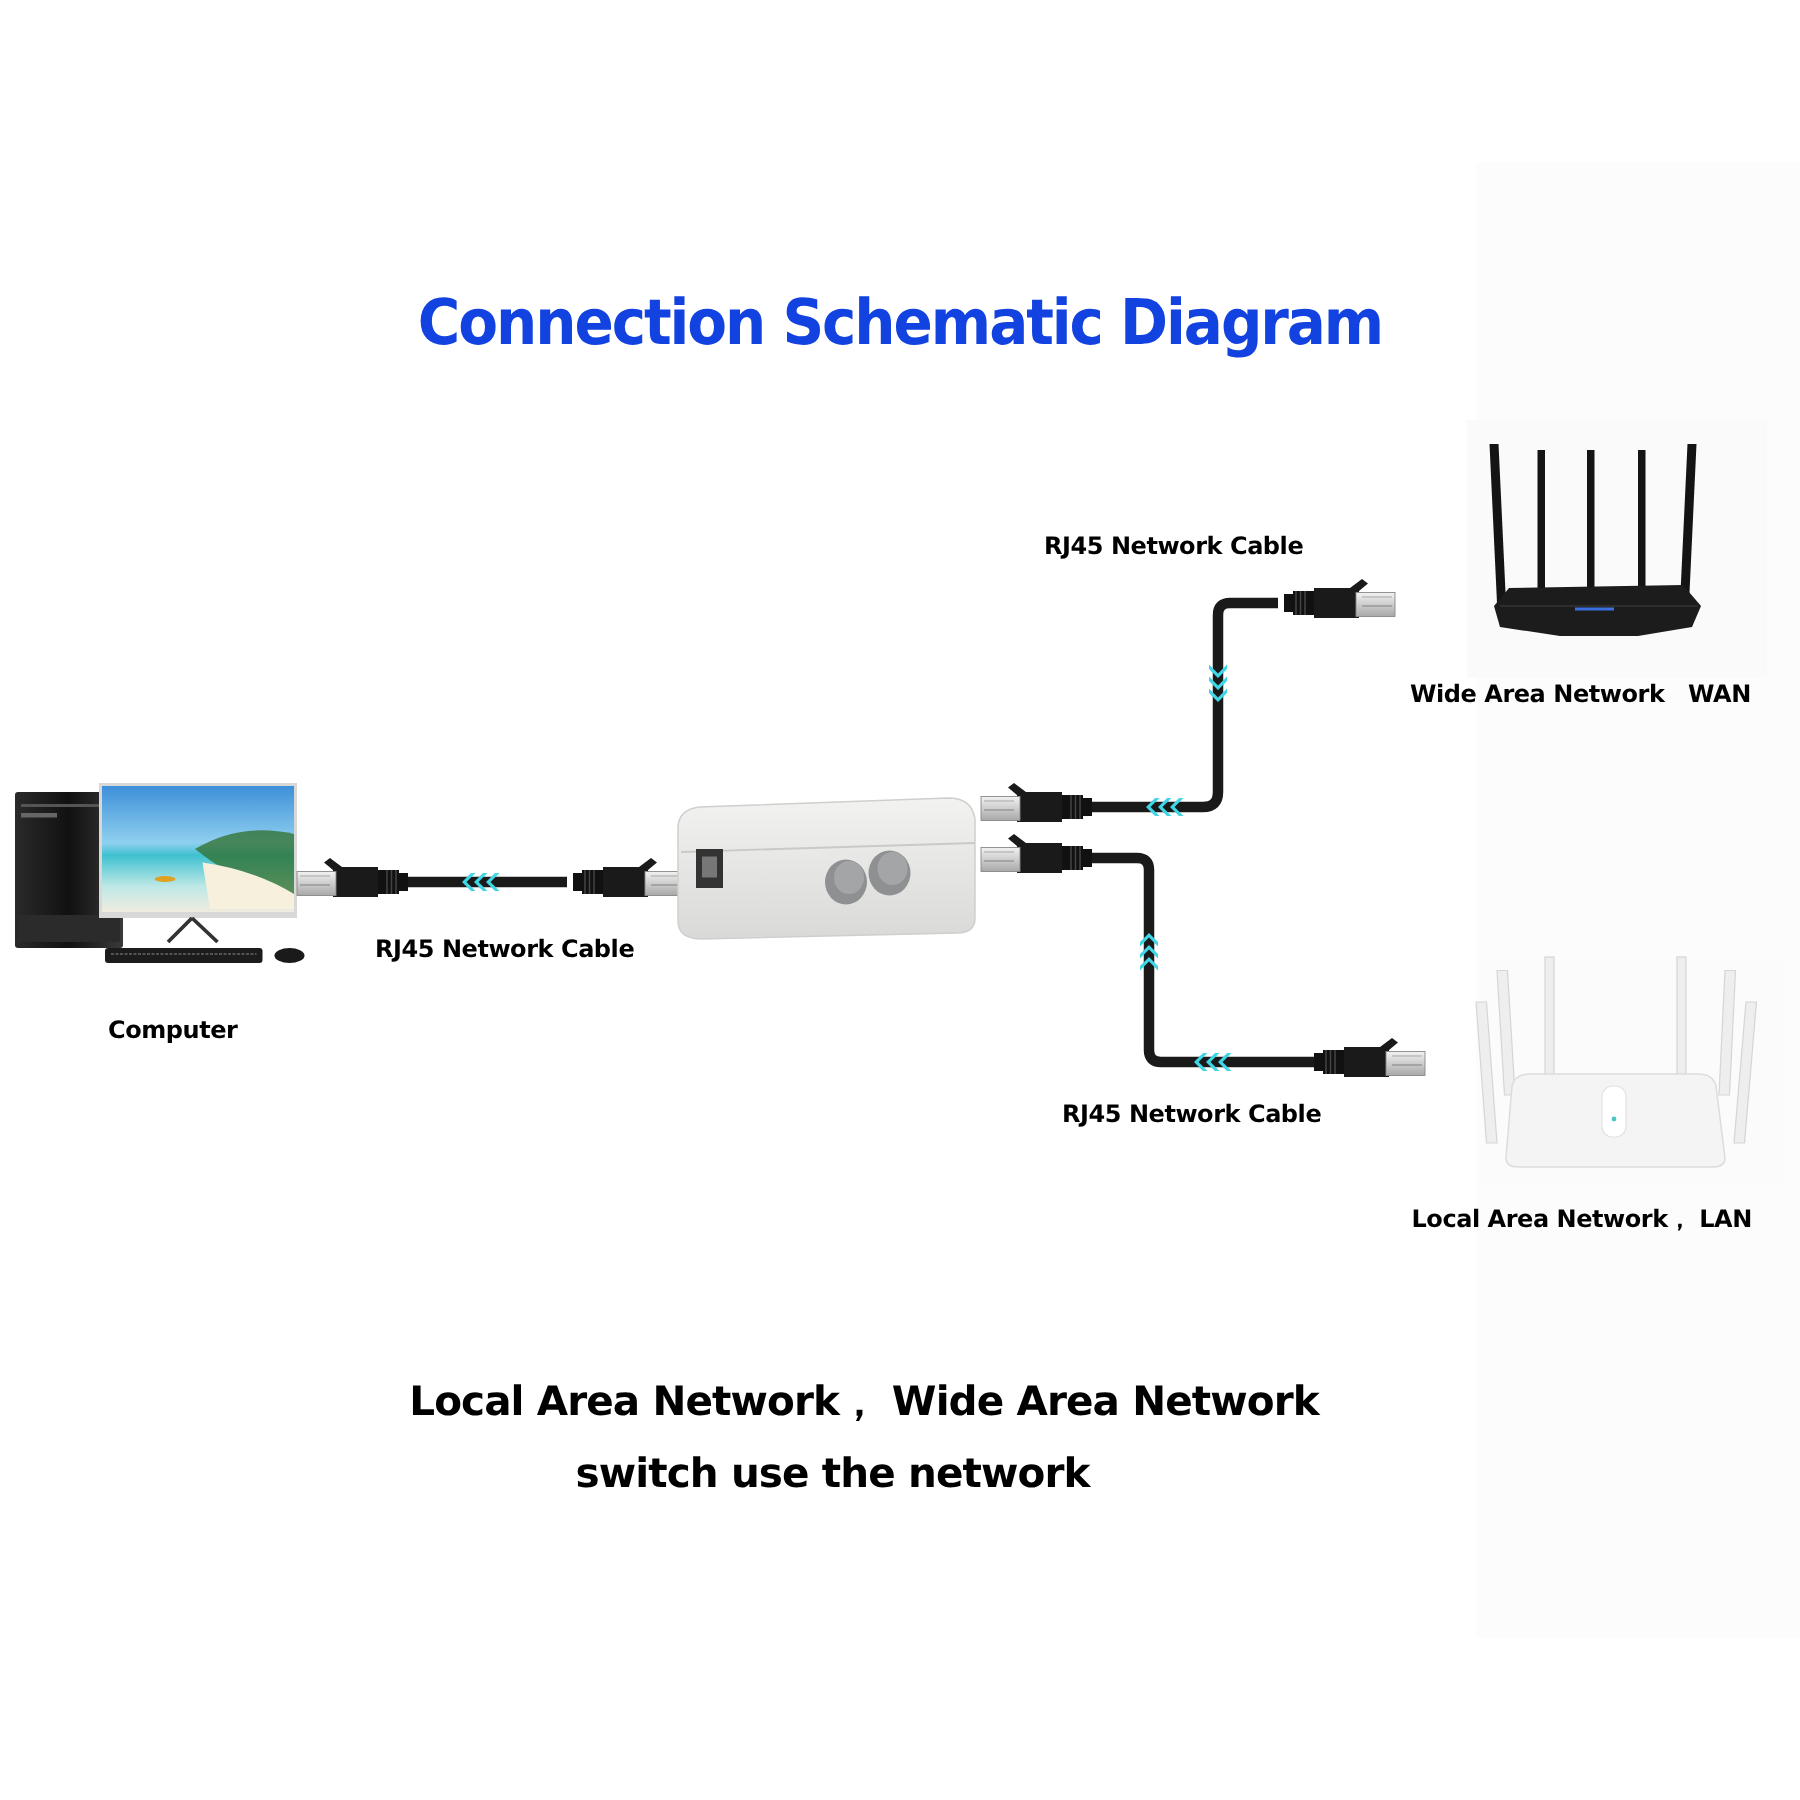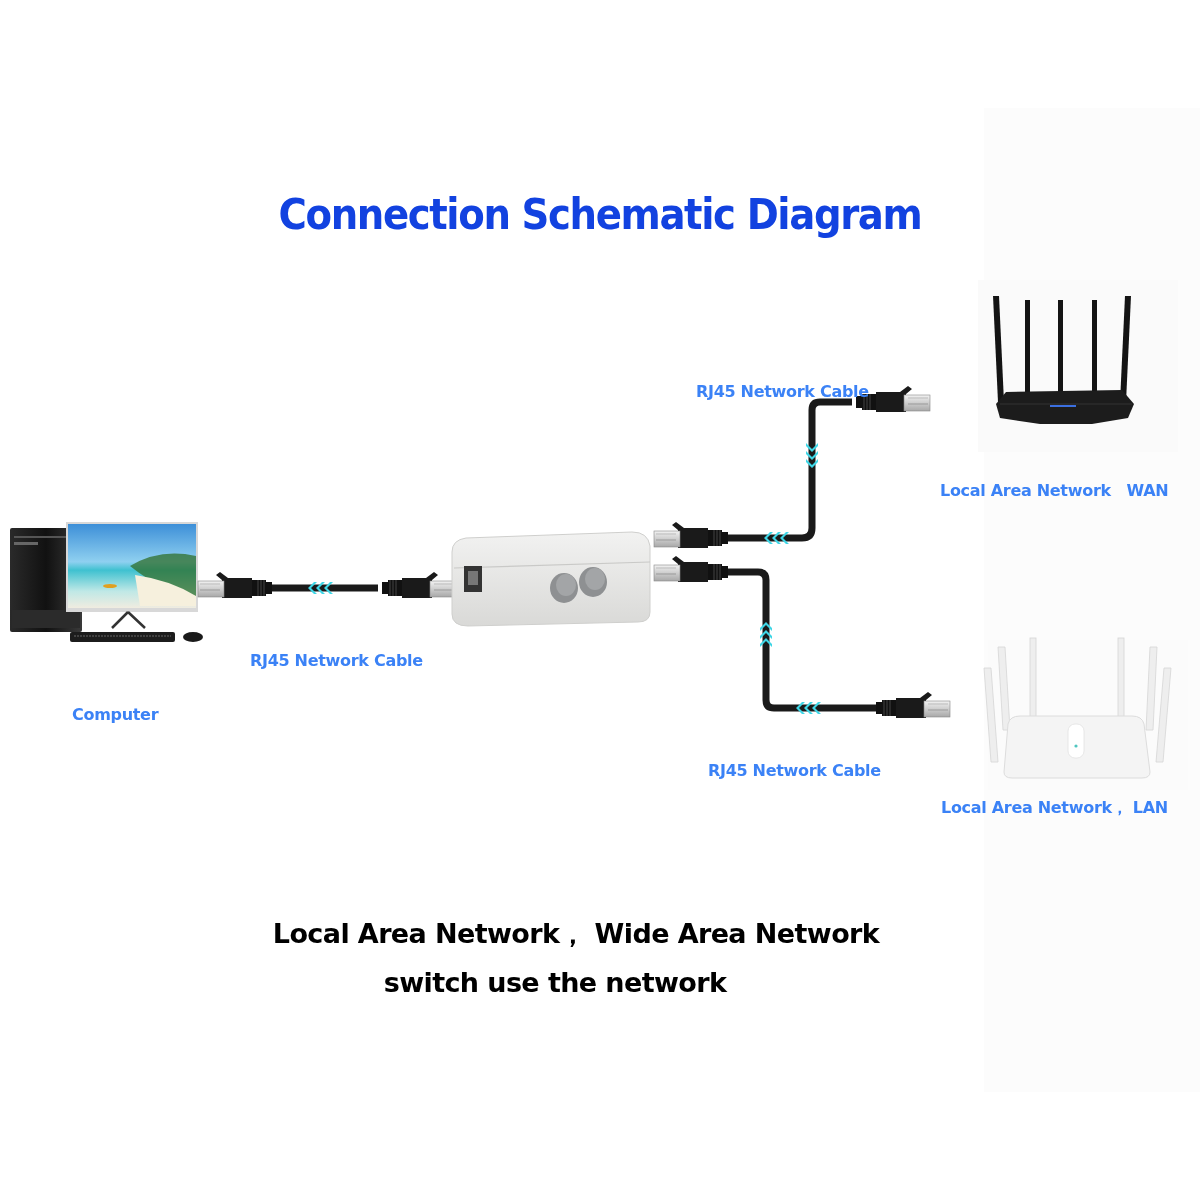--- a/index.html
+++ b/index.html
@@ -3,21 +3,21 @@
 <meta charset="utf-8">
 <style>
   html, body { margin: 0; padding: 0; background: #ffffff; }
   body { width: 1200px; height: 1200px; position: relative; overflow: hidden;
          font-family: "DejaVu Sans", sans-serif; }
   .panel-right { position: absolute; left: 984px; top: 108px; width: 216px; height: 984px; background: #fcfcfc; }
   .title { position: absolute; left: 0; top: 190px; width: 1200px; text-align: center;
            font-family: "DejaVu Sans", sans-serif; font-weight: bold; font-size: 42px;
            letter-spacing: -1.5px; color: #1242e0; transform: scaleX(0.92); }
   .label { position: absolute; font-family: "DejaVu Sans", sans-serif; font-weight: bold;
-           color: #3b82f6; font-size: 16px; white-space: nowrap; letter-spacing: -0.3px; margin-top: 28px; }
+           color: #000000; font-size: 16px; white-space: nowrap; letter-spacing: -0.3px; }
   .footer { position: absolute; left: 0; width: 1200px; text-align: center;
             font-family: "DejaVu Sans", sans-serif; font-weight: bold; color: #000;
             font-size: 27px; letter-spacing: -0.6px; }
   svg.scene { position: absolute; left: 0; top: 0; }
 </style>
 </head>
 <body>
 
 <div class="panel-right"></div>
 
@@ -187,17 +187,17 @@
     <path d="M1008,724 Q1010,716 1020,716 L1132,716 Q1142,716 1144,724 L1150,772 Q1150,778 1142,778 L1012,778 Q1004,778 1004,772 Z" fill="#f4f4f4" stroke="#dcdcdc" stroke-width="1"></path>
     <rect x="1068" y="724" width="16" height="34" rx="7" fill="#ffffff" stroke="#e2e2e2" stroke-width="0.8"></rect>
     <circle cx="1076" cy="746" r="1.6" fill="#4fc6c0"></circle>
   </g>
 </svg>
 
 <div class="label" style="left:72px; top:677px;">Computer</div>
 <div class="label" style="left:250px; top:623px;">RJ45 Network Cable</div>
 <div class="label" style="left:696px; top:354px;">RJ45 Network Cable</div>
 <div class="label" style="left:708px; top:733px;">RJ45 Network Cable</div>
-<div class="label" style="left:940px; top:453px; white-space:pre;">Local Area Network   WAN</div>
-<div class="label" style="left:941px; top:770px;">Local Area Network， LAN</div>
+<div class="label" style="left:940px; top:453px; white-space:pre;">Wide Area Network   WAN</div>
+<div class="label" style="left:941px; top:803px;">Local Area Network， LAN</div>
 
 <div class="footer" style="top:916px; left:-24px;">Local Area Network， Wide Area Network</div>
 <div class="footer" style="top:967px; left:-45px;">switch use the network</div>
 
 </body></html>

